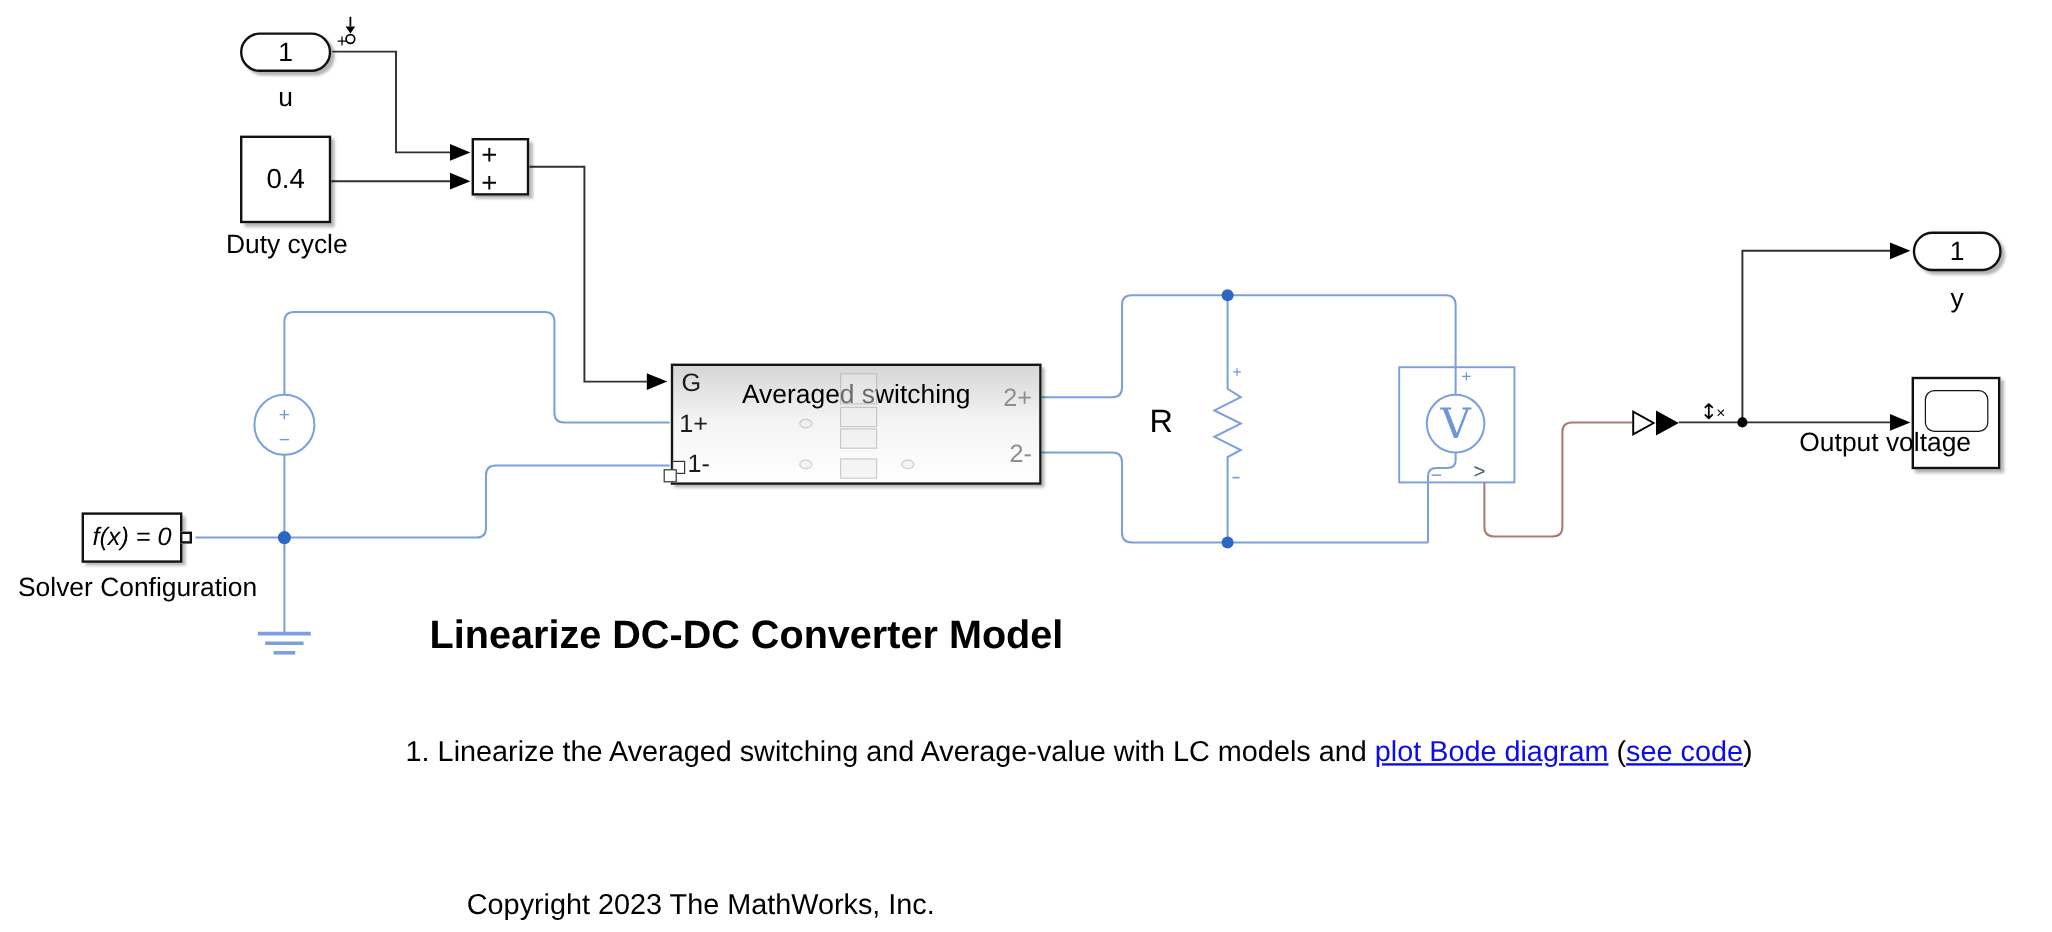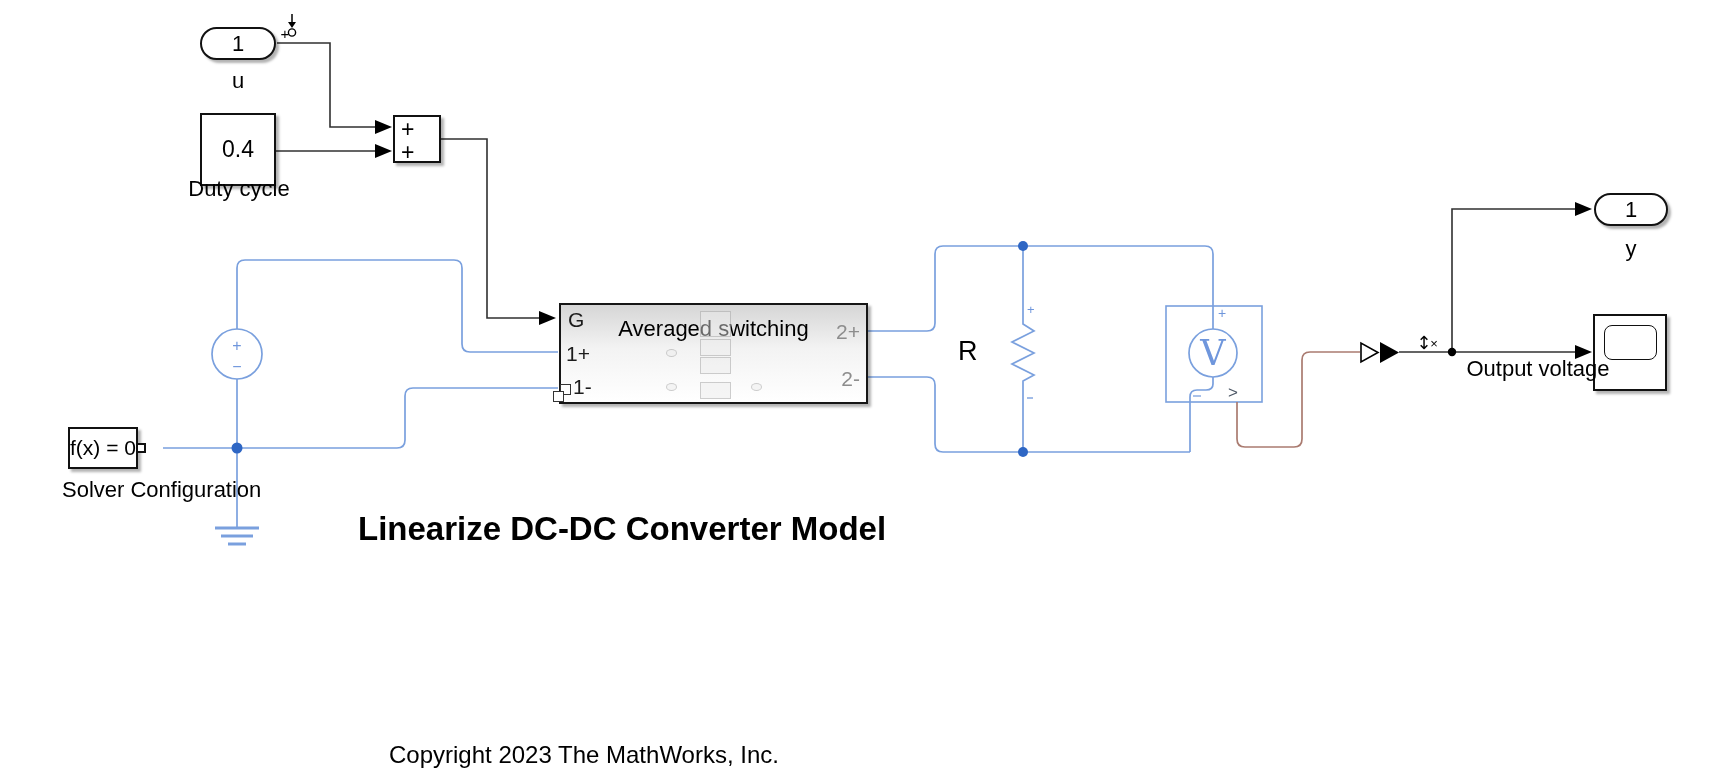--- a/index.html
+++ b/index.html
@@ -115,21 +115,21 @@
   </svg>
 
   <div class="block stadium" style="left:200px;top:27px;width:76px;height:33px;">
     <span>1</span>
   </div>
   <div class="blklabel" style="left:200px;top:68px;width:76px;">u</div>
 
   <div class="block" style="left:200px;top:113px;width:76px;height:73px;font-size:23px;">
     <span>0.4</span>
   </div>
-  <div class="blklabel" style="left:165px;top:176px;width:148px;">Duty cycle</div>
+  <div class="blklabel" style="left:165px;top:191px;width:148px;">Duty cycle</div>
 
   <div class="block" style="left:393px;top:115px;width:48px;height:48px;">
     <span class="sum-sign" style="top:1px;">+</span>
     <span class="sum-sign" style="top:24px;">+</span>
   </div>
 
   <div class="block converter" style="left:559px;top:303px;width:309px;height:101px;">
     <div class="cv-title">Averaged switching</div>
     <span class="cv-port" style="left:7px;top:3px;">G</span>
     <span class="cv-port" style="left:5px;top:37px;">1+</span>
@@ -140,39 +140,40 @@
     <div class="ghost" style="left:139px;top:34px;width:29px;height:15px;"></div>
     <div class="ghost" style="left:139px;top:52px;width:29px;height:15px;"></div>
     <div class="ghost" style="left:139px;top:77px;width:29px;height:15px;"></div>
     <div class="ghost ell" style="left:105px;top:44px;width:9px;height:6px;"></div>
     <div class="ghost ell" style="left:105px;top:78px;width:9px;height:6px;"></div>
     <div class="ghost ell" style="left:190px;top:78px;width:9px;height:6px;"></div>
   </div>
   <div class="badge-sq" style="left:560px;top:384px;"></div>
   <div class="badge-sq" style="left:553px;top:391px;"></div>
 
-  <div class="block" style="left:68px;top:427px;width:70px;height:42px;font-size:21px;">
+  <div class="block" style="left:68px;top:427px;width:84px;height:42px;font-size:21px;font-style:italic;">
     <span>f(x) = 0</span>
     <span class="fx-port"></span>
   </div>
-  <div class="blklabel" style="left:15px;top:477px;width:190px;margin-left:47px;">Solver Configuration</div>
+  <div class="blklabel" style="left:15px;top:477px;width:190px;">Solver Configuration</div>
 
   <div class="blklabel" style="left:958px;top:336px;font-size:27px;">R</div>
 
   <div class="block stadium" style="left:1594px;top:193px;width:74px;height:33px;">
     <span>1</span>
   </div>
   <div class="blklabel" style="left:1594px;top:236px;width:74px;">y</div>
 
   <div class="block" style="left:1593px;top:314px;width:74px;height:77px;">
     <div class="scope-screen"></div>
   </div>
-  <div class="blklabel" style="left:1448px;top:356px;width:180px;">Output voltage</div>
+  <div class="blklabel" style="left:1481px;top:356px;width:180px;">Output voltage</div>
 
   <div class="notes-title">Linearize DC-DC Converter Model</div>
   <div class="notes-list">
+    <div><span>1. Linearize the Averaged switching and Average-value with LC models and </span><span class="link">plot Bode diagram</span><span> (</span><span class="link">see code</span><span>)</span></div>
     
     
     
   </div>
   <div class="copyright">Copyright 2023 The MathWorks, Inc.</div>
 
 </div>
 
 </body></html>

